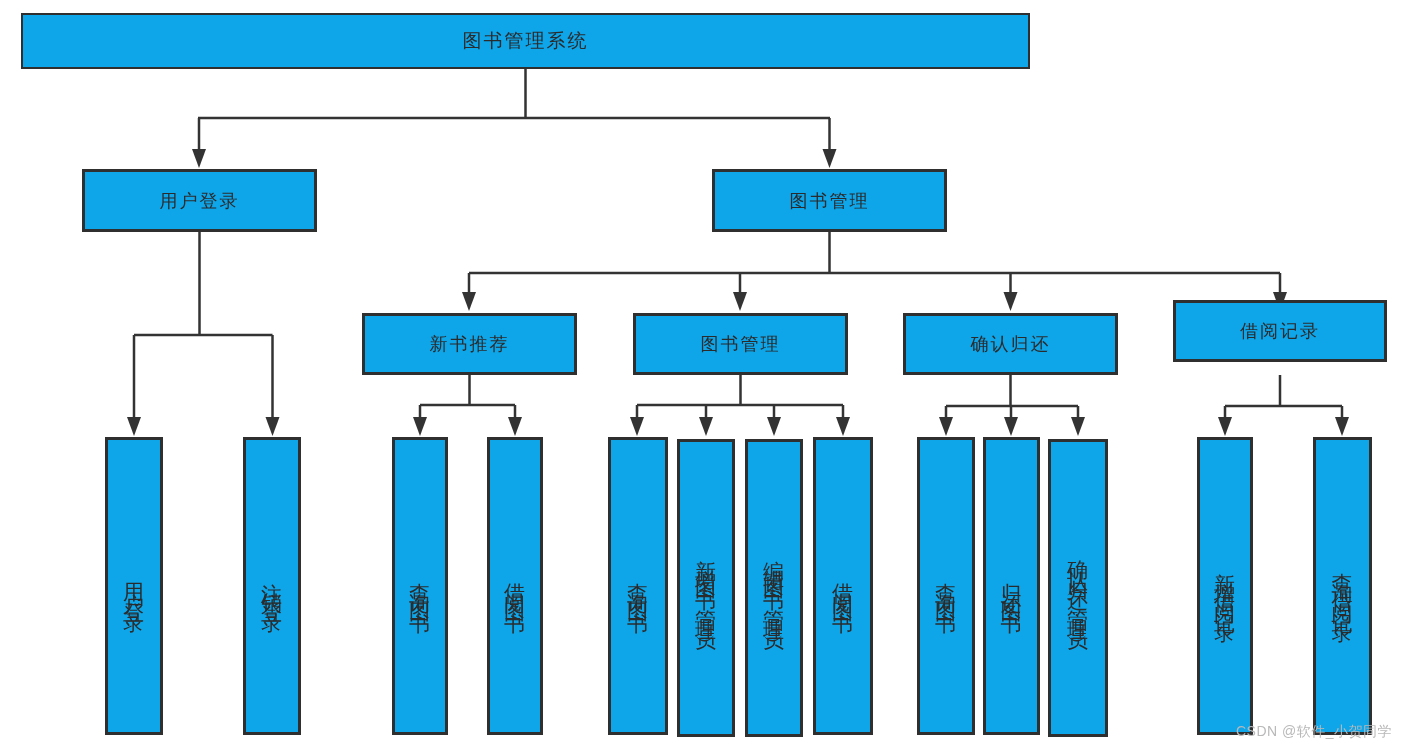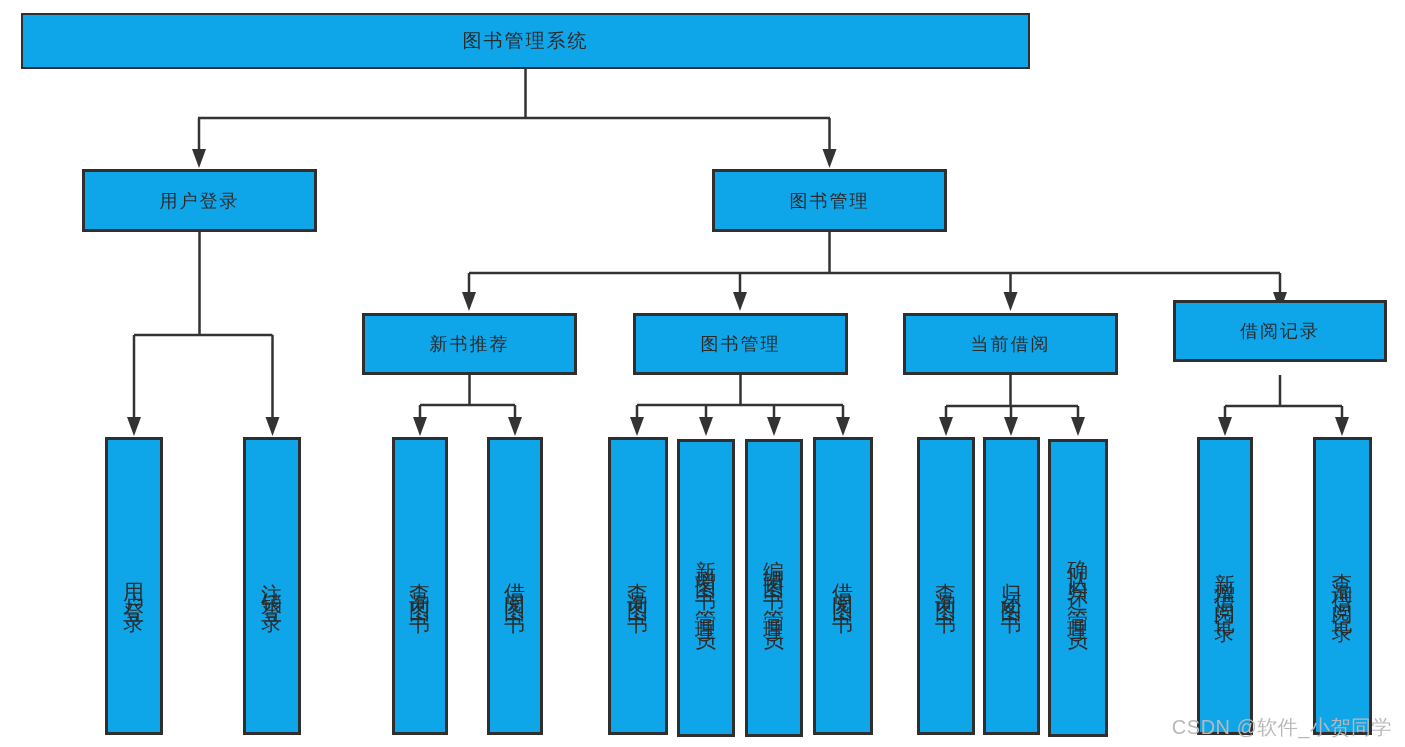--- a/index.html
+++ b/index.html
@@ -34,21 +34,21 @@
     font-size: 21px;
     letter-spacing: 10px;
     line-height: 1;
     white-space: normal;
   }
   .watermark {
     position: absolute;
     right: 13px;
     bottom: 6px;
     z-index: 5;
-    font-size: 20px;
+    font-size: 14px;
     letter-spacing: 0.5px;
     color: #b9b9b9;
   }
 </style>
 </head>
 <body>
 
 <div class="stage">
 
   <svg class="wires" width="1405" height="747" viewBox="0 0 1405 747">
@@ -106,21 +106,21 @@
       <polygon points="1335,417 1349,417 1342,436"></polygon>
   </svg>
 
   <div class="node l1" style="left:21px;top:13px;width:1009px;height:56px">图书管理系统</div>
 
   <div class="node l2" style="left:82px;top:169px;width:235px;height:63px">用户登录</div>
   <div class="node l3" style="left:362px;top:313px;width:215px;height:62px">新书推荐</div>
 
   <div class="node l2" style="left:712px;top:169px;width:235px;height:63px">图书管理</div>
   <div class="node l3" style="left:633px;top:313px;width:215px;height:62px">图书管理</div>
-  <div class="node l3" style="left:903px;top:313px;width:215px;height:62px">当前借阅</div>
+  <div class="node l3" style="left:903px;top:313px;width:215px;height:62px">确认归还</div>
   <div class="node l3" style="left:1173px;top:300px;width:214px;height:62px">借阅记录</div>
 
   <div class="node leaf" style="left:105px;top:437px;width:58px;height:298px">用户登录</div>
   <div class="node leaf" style="left:243px;top:437px;width:58px;height:298px">注销登录</div>
 
   <div class="node leaf" style="left:392px;top:437px;width:56px;height:298px">查询图书</div>
   <div class="node leaf" style="left:487px;top:437px;width:56px;height:298px">借阅图书</div>
 
   <div class="node leaf" style="left:608px;top:437px;width:60px;height:298px">查询图书</div>
   <div class="node leaf" style="left:677px;top:439px;width:58px;height:298px">新增图书（管理员）</div>

